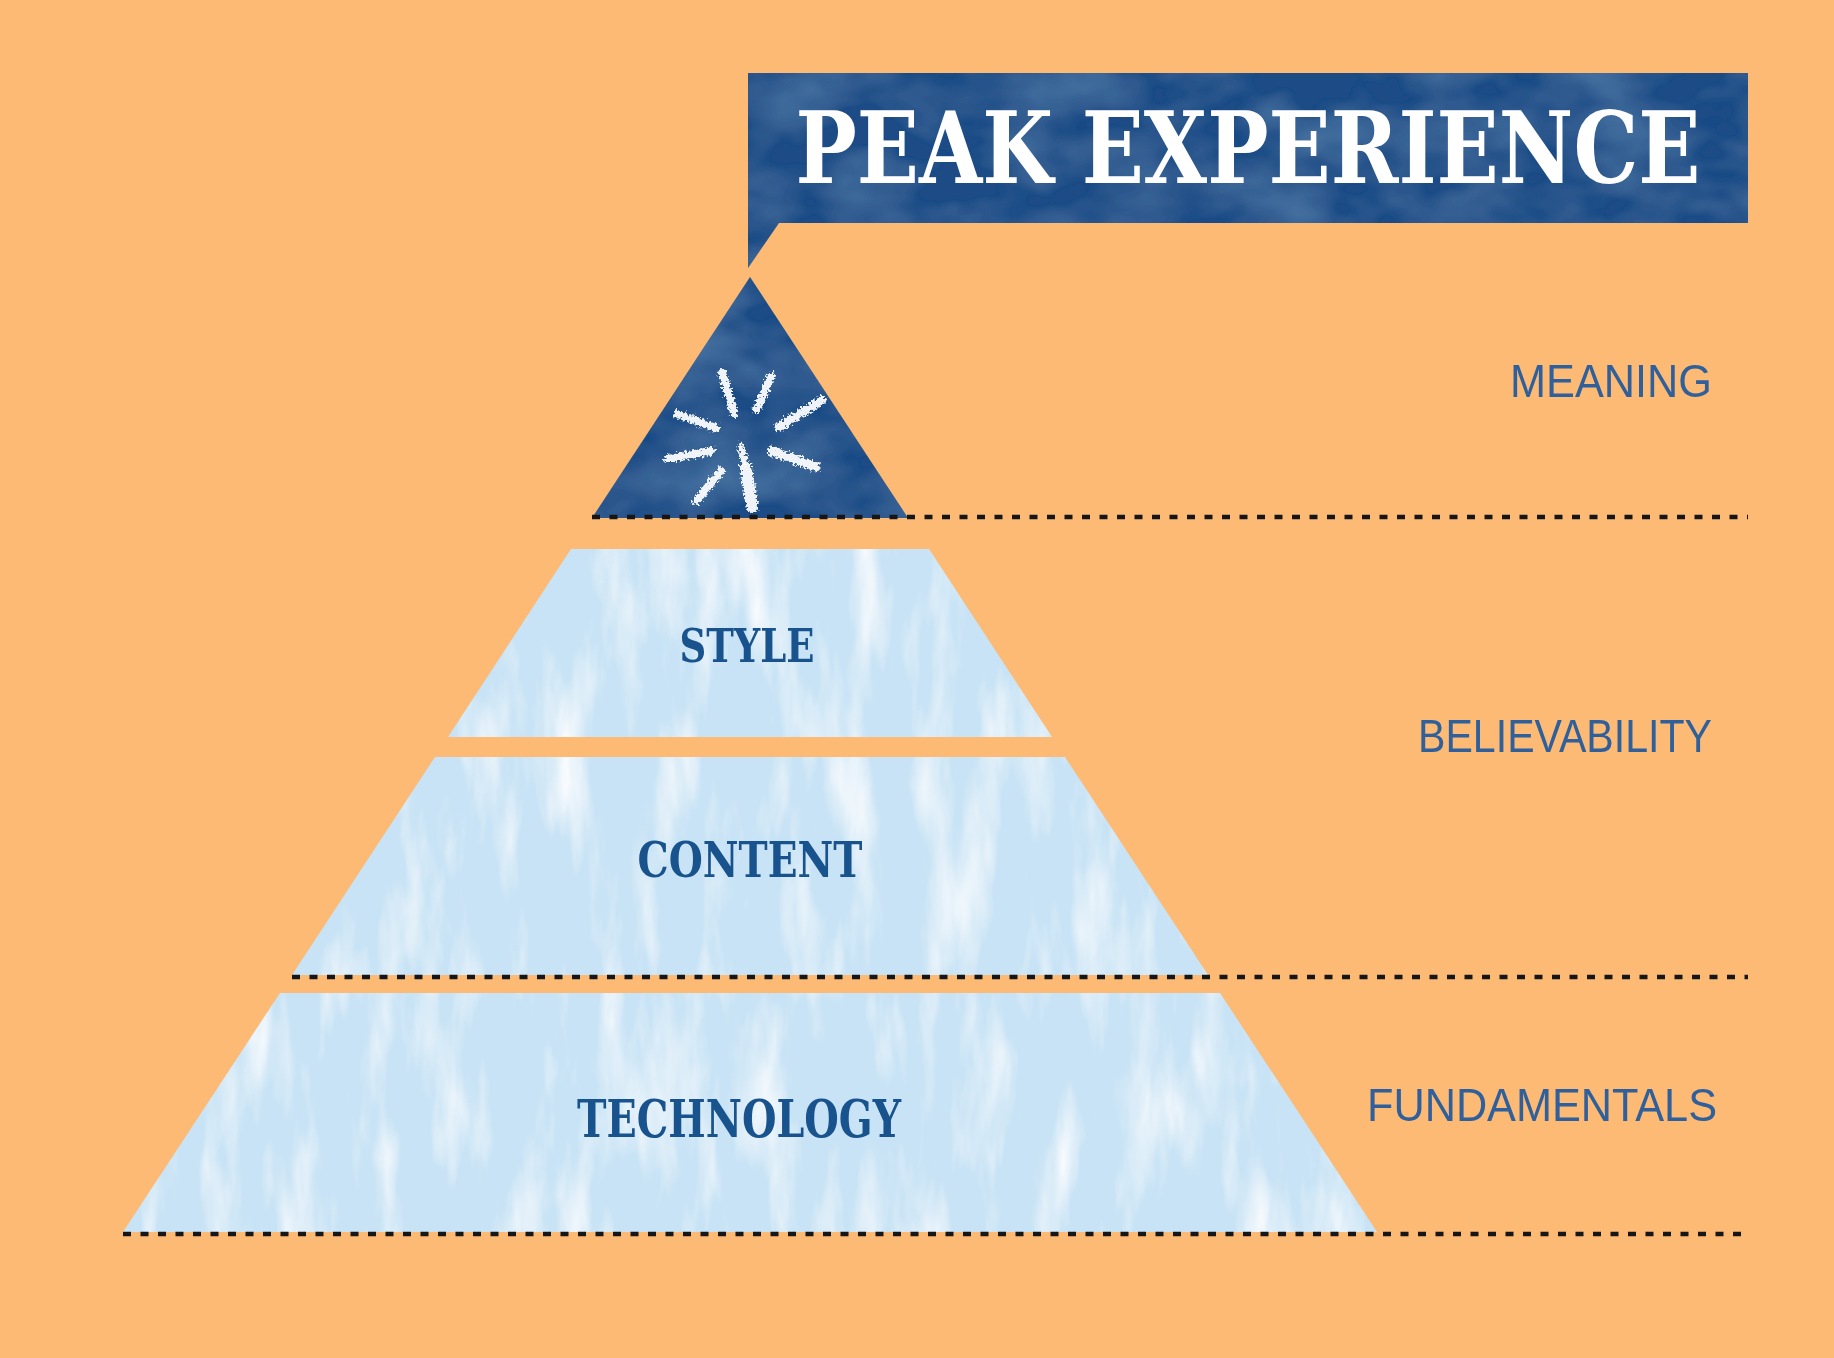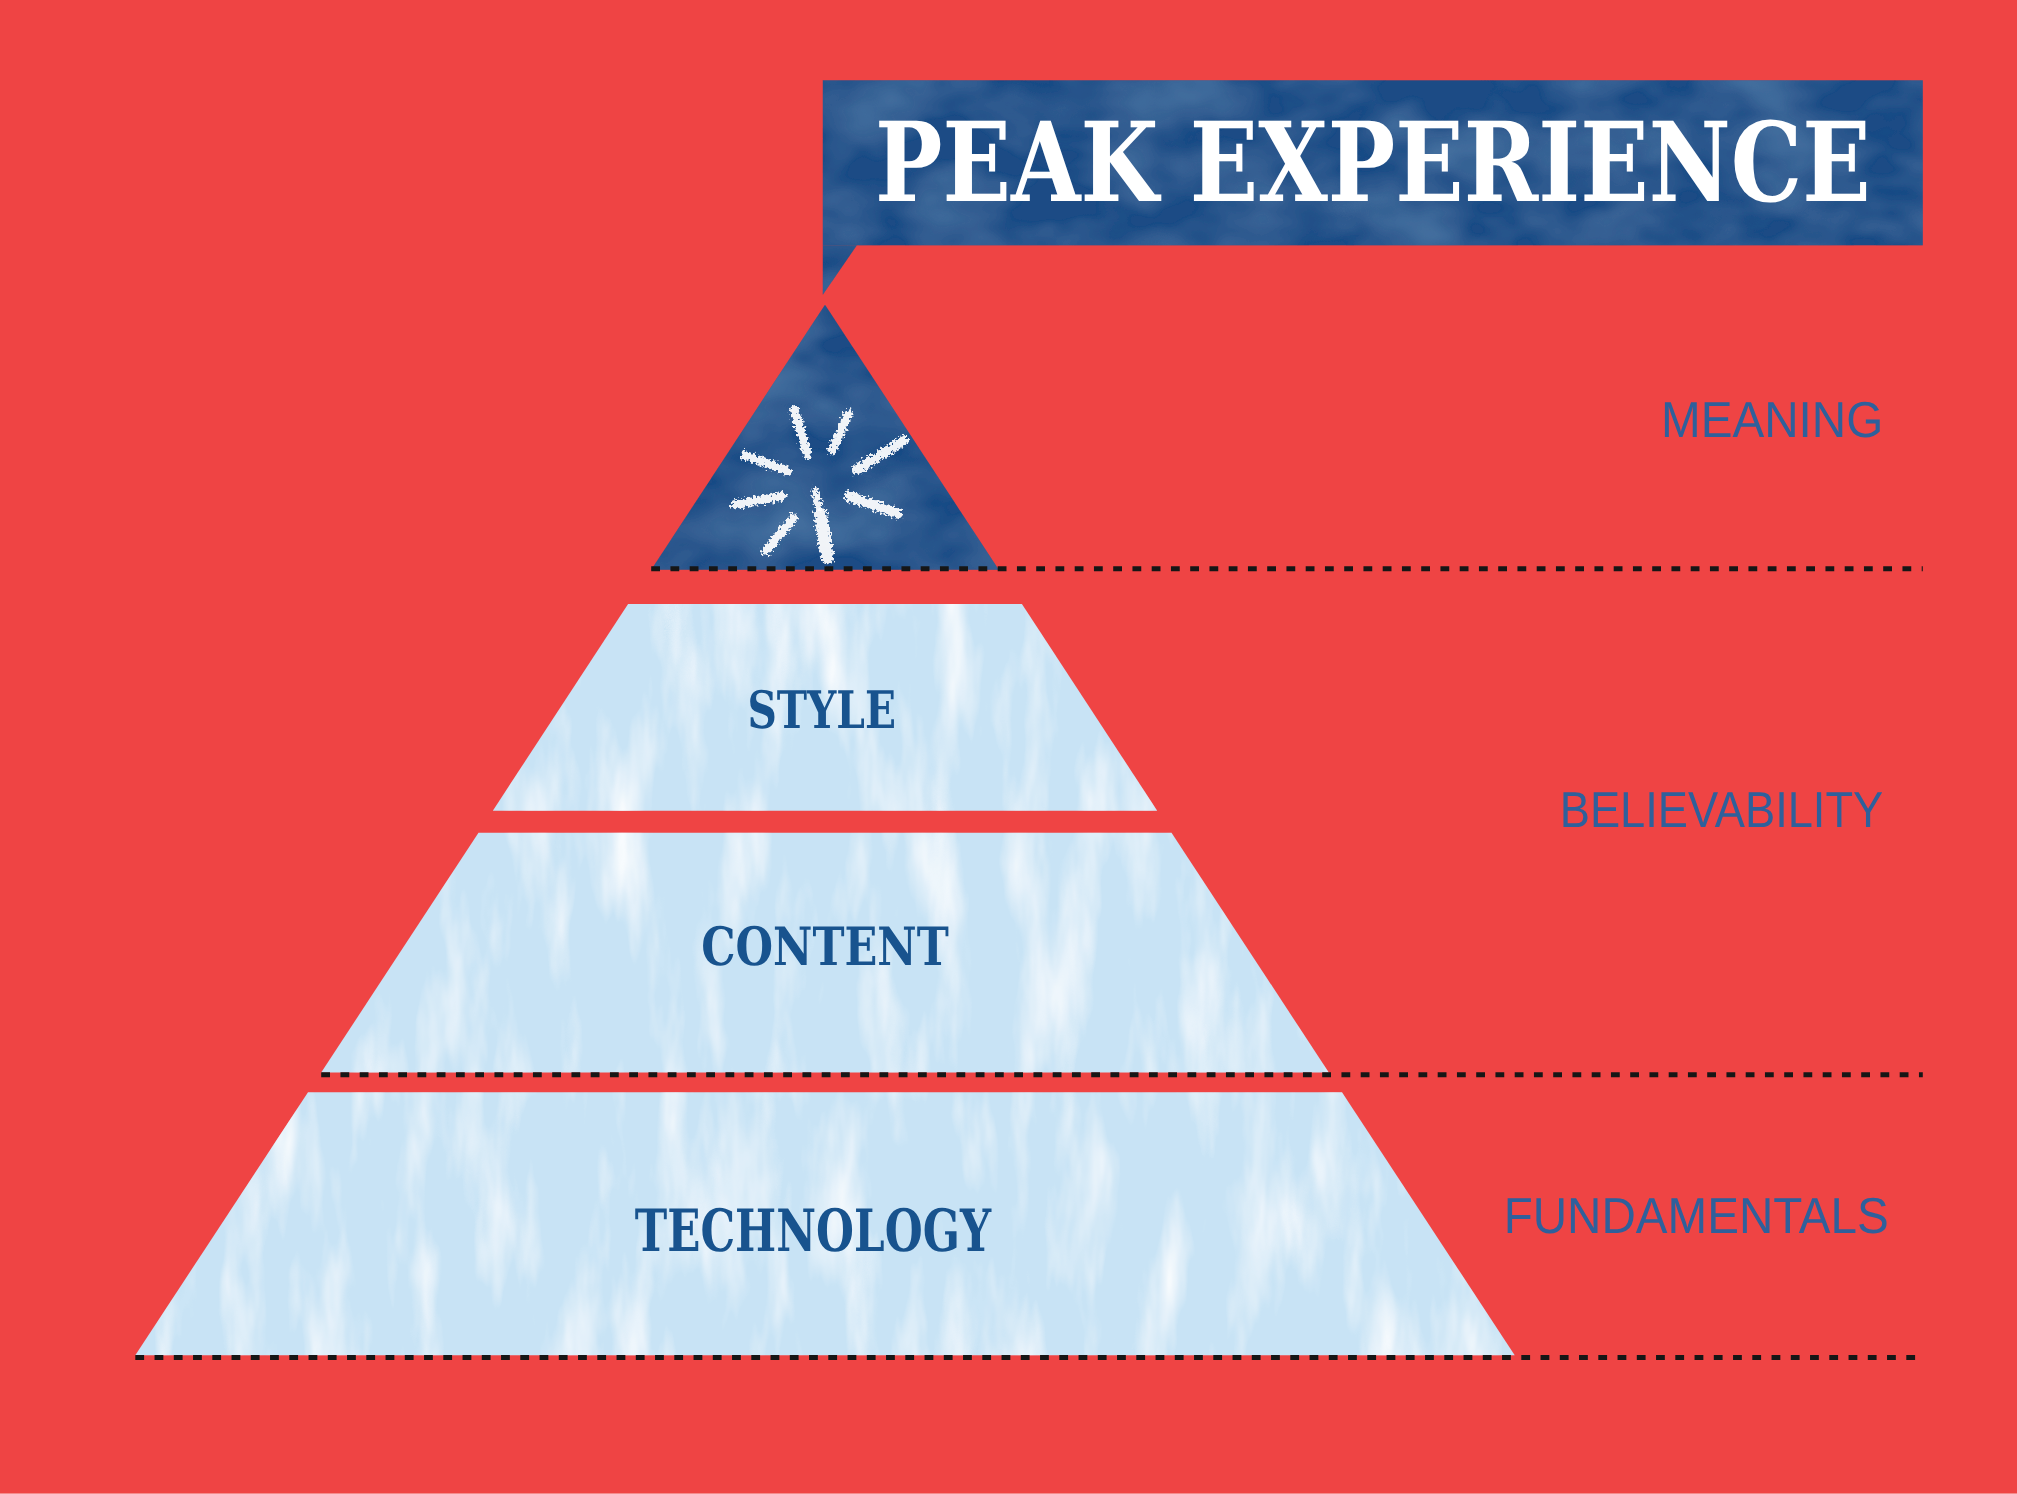--- a/index.html
+++ b/index.html
@@ -1,20 +1,20 @@
 <!DOCTYPE html>
 <html><head>
 <meta charset="utf-8">
 <style>
   html, body { margin: 0; padding: 0; background: #ffffff; }
   .stage {
     position: relative;
     width: 1834px;
     height: 1358px;
-    background: #ef4444;
+    background: #fdba74;
     overflow: hidden;
   }
   svg { display: block; }
   .slab {
     font-family: "DejaVu Serif", "Liberation Serif", serif;
     font-weight: 700;
   }
   .thin {
     font-family: "Liberation Sans", "DejaVu Sans", sans-serif;
     font-weight: 300;

